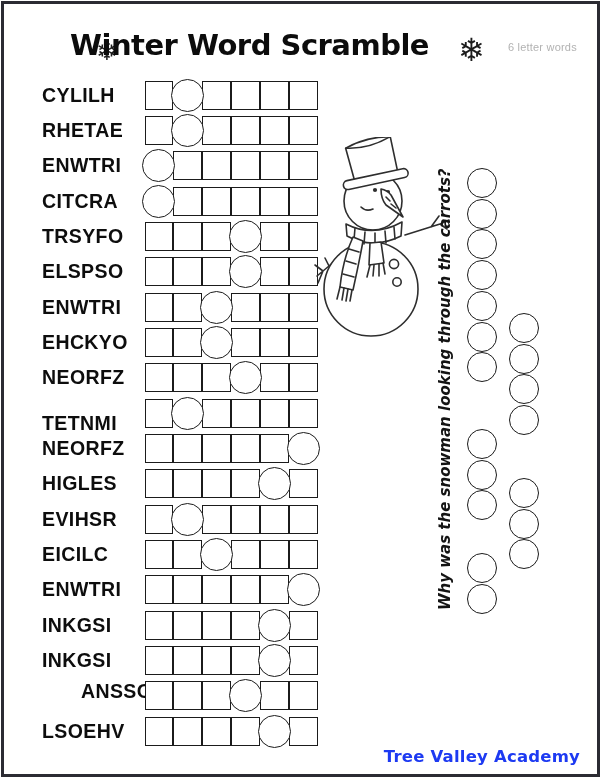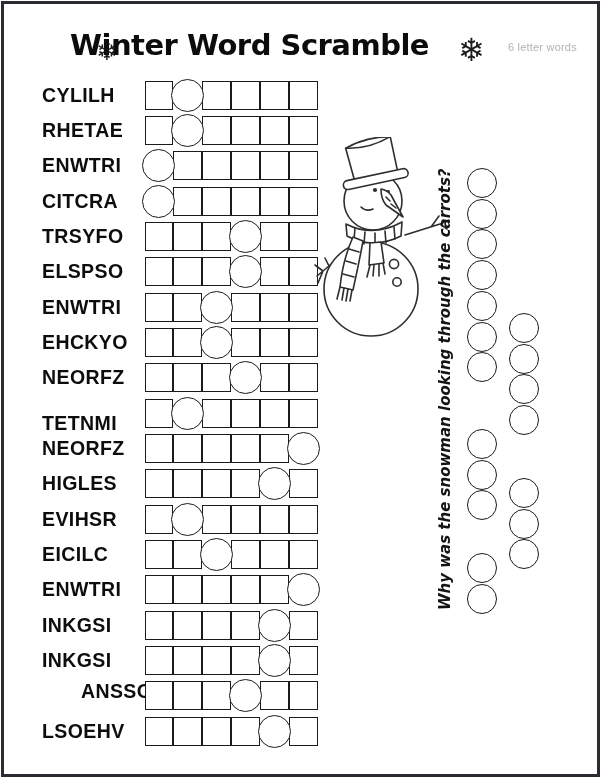--- a/index.html
+++ b/index.html
@@ -268,13 +268,14 @@
       <div class="ans-circle" style="left: 462.5px; top: 579.7px;"></div>
       <div class="ans-circle" style="left: 505px; top: 309px;"></div>
       <div class="ans-circle" style="left: 505px; top: 339.7px;"></div>
       <div class="ans-circle" style="left: 505px; top: 370.4px;"></div>
       <div class="ans-circle" style="left: 505px; top: 401.1px;"></div>
       <div class="ans-circle" style="left: 505px; top: 474px;"></div>
       <div class="ans-circle" style="left: 505px; top: 504.7px;"></div>
       <div class="ans-circle" style="left: 505px; top: 535.4px;"></div>
     </div>
 
+  <div class="footer">Tree Valley Academy</div>
 </div>
 
 </body></html>

